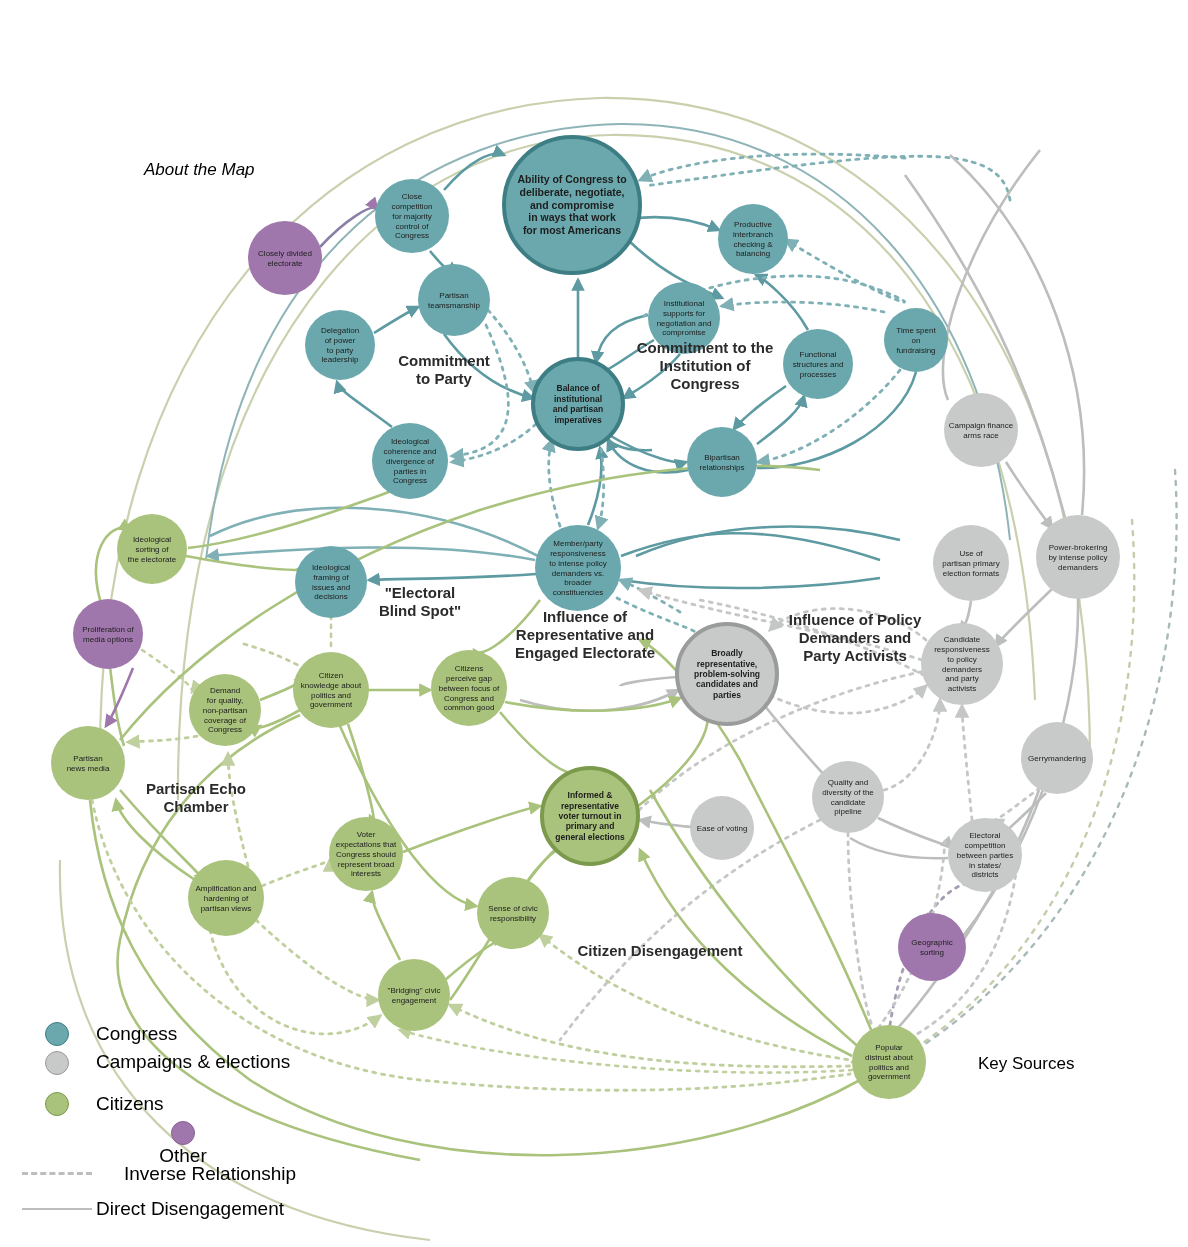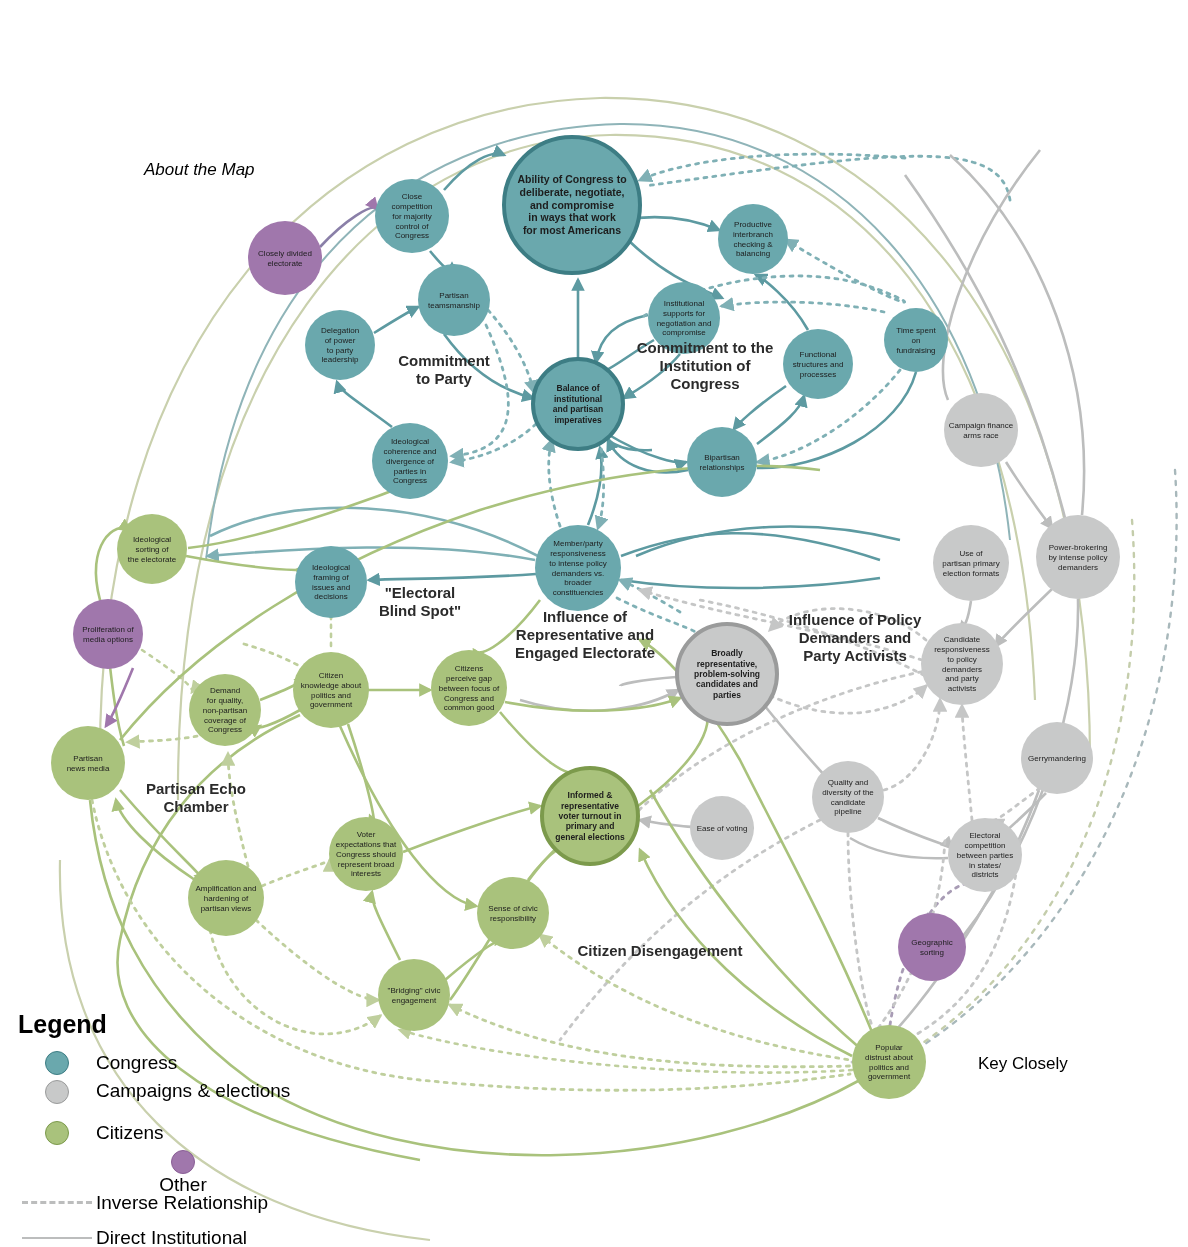--- a/index.html
+++ b/index.html
@@ -369,24 +369,23 @@
         <text class="cluster-label" x="705" y="353"><tspan x="705">Commitment to the</tspan><tspan x="705" dy="18">Institution of</tspan><tspan x="705" dy="18">Congress</tspan></text>
         <text class="cluster-label" x="420" y="598"><tspan x="420">"Electoral</tspan><tspan x="420" dy="18">Blind Spot"</tspan></text>
         <text class="cluster-label" x="585" y="622"><tspan x="585">Influence of</tspan><tspan x="585" dy="18">Representative and</tspan><tspan x="585" dy="18">Engaged Electorate</tspan></text>
         <text class="cluster-label" x="855" y="625"><tspan x="855">Influence of Policy</tspan><tspan x="855" dy="18">Demanders and</tspan><tspan x="855" dy="18">Party Activists</tspan></text>
         <text class="cluster-label" x="196" y="794"><tspan x="196">Partisan Echo</tspan><tspan x="196" dy="18">Chamber</tspan></text>
         <text class="cluster-label" x="660" y="956"><tspan x="660">Citizen Disengagement</tspan></text>
       </g>
   </svg>
 
   <div style="position:absolute;left:144px;top:160px;font-style:italic;" class="meta-label">About the Map</div>
-  <div style="position:absolute;left:978px;top:1054px;" class="meta-label">Key Closely</div>
+  <div style="position:absolute;left:978px;top:1054px;" class="meta-label">Key Sources</div>
 
   <div style="position:absolute;left:18px;top:1010px;width:330px;">
-    <div class="legend-title">Legend</div>
     <div id="legend-items" style="margin-top:6px;">
         <div style="display: flex; align-items: center; height: 35px;">
           <span style="width: 78px; display: flex; align-items: center; justify-content: center;">
             <span style="display:block;width:22px;height:22px;border-radius:50%;background:#6aa8ad;border:1.5px solid #3d7d84;"></span>
           </span>
           <span class="legend-text">Congress</span>
         </div>
         <div style="display: flex; align-items: flex-start; height: 35px;">
           <span style="width: 78px; display: flex; align-items: center; justify-content: center;">
             <span style="display:block;width:22px;height:22px;border-radius:50%;background:#c8c9c9;border:1.5px solid #9a9b9b;"></span>
@@ -398,27 +397,27 @@
             <span style="display:block;width:22px;height:22px;border-radius:50%;background:#a9c27c;border:1.5px solid #7c9a4c;"></span>
           </span>
           <span class="legend-text">Citizens</span>
         </div>
         <div style="display: flex; align-items: center; height: 35px; flex-direction: column;">
           <span style="width: 78px; display: flex; align-items: center; justify-content: center;">
             <span style="display:block;width:22px;height:22px;border-radius:50%;background:#a077ac;border:1.5px solid #8a5f96;"></span>
           </span>
           <span class="legend-text">Other</span>
         </div>
+        <div style="display: flex; align-items: center; height: 35px; gap: 28px;">
+          <span style="width: 78px; display: flex; align-items: center; justify-content: center;">
+            <span style="display:block;width:70px;height:0;border-top:3px dashed #bcbdbd;"></span>
+          </span>
+          <span class="legend-text">Inverse Relationship</span>
+        </div>
         <div style="display: flex; align-items: center; height: 35px;">
           <span style="width: 78px; display: flex; align-items: center; justify-content: center;">
-            <span style="display:block;width:70px;height:0;border-top:3px dashed #bcbdbd;"></span>
-          </span>
-          <span class="legend-text">Inverse Relationship</span>
-        </div>
-        <div style="display: flex; align-items: center; height: 35px;">
-          <span style="width: 78px; display: flex; align-items: center; justify-content: center;">
             <span style="display:block;width:70px;height:0;border-top:2px solid #bcbdbd;"></span>
           </span>
-          <span class="legend-text">Direct Institutional</span>
+          <span class="legend-text">Direct Disengagement</span>
         </div>
       </div>
   </div>
 </div>
 
 </body></html>

